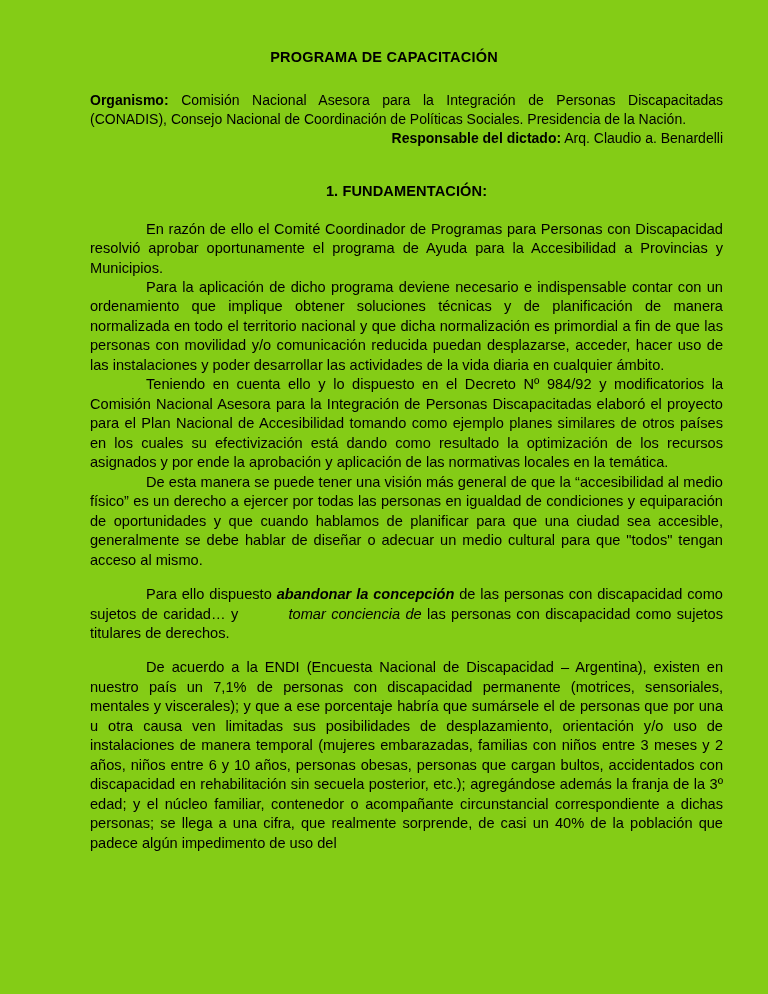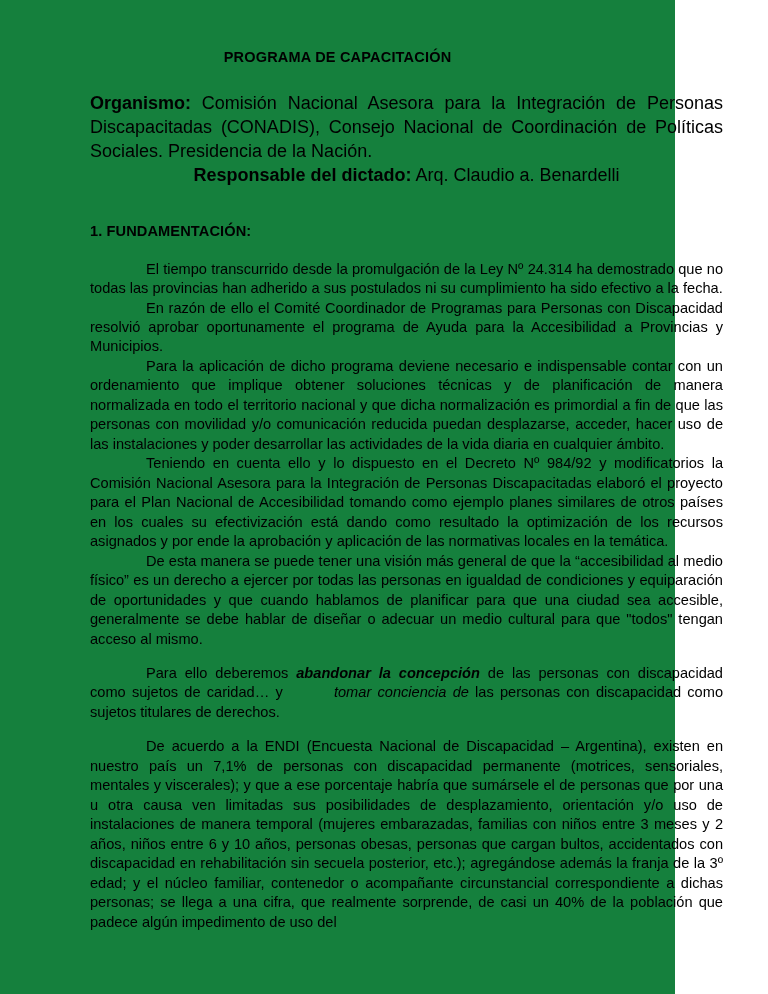--- a/index.html
+++ b/index.html
@@ -11,59 +11,60 @@
   body {
     width: 768px;
     height: 994px;
     overflow: hidden;
     font-family: "Liberation Sans", sans-serif;
     color: #000000;
     -webkit-font-smoothing: antialiased;
   }
   .page {
     box-sizing: border-box;
-    width: 675px;
+    width: 768px;
     height: 994px;
     padding: 48px 45px 0 90px;
-    background: #15803d;
+    background: #84cc16;
     position: relative;
   }
   .doc-title {
     text-align: center;
     font-weight: bold;
     font-size: 14.5px;
     line-height: 1.32;
     letter-spacing: 0.2px;
     margin: 0 0 24px 0;
     padding-right: 45px;
   }
   .meta-block {
     width: 633px;
-    font-size: 18px;
+    font-size: 14px;
     line-height: 1.335;
     text-align: justify;
     text-justify: inter-word;
     margin: 0;
   }
   .meta-block p {
     margin: 0;
     text-align: justify;
   }
   .meta-block p:last-child {
-    text-align: center;
+    text-align: right;
   }
   .meta-block b {
     font-weight: bold;
   }
   .section-heading {
     font-weight: bold;
     font-size: 14.6px;
     line-height: 1.33;
     margin: 35px 0 0 0;
     letter-spacing: 0.1px;
+    text-align: center;
   }
   .body-block {
     width: 633px;
     font-size: 14.6px;
     line-height: 1.335;
     margin: 18px 0 0 0;
   }
   .body-block p {
     margin: 0;
     text-align: justify;
@@ -92,22 +93,21 @@
   <div class="doc-title">PROGRAMA DE CAPACITACIÓN</div>
 
   <div class="meta-block">
     <p><b>Organismo:</b><span> Comisión Nacional Asesora para la Integración de Personas Discapacitadas (CONADIS), Consejo Nacional de Coordinación de Políticas Sociales. Presidencia de la Nación.</span></p>
     <p><b>Responsable del dictado:</b><span> Arq. Claudio a. Benardelli</span></p>
   </div>
 
   <div class="section-heading">1. FUNDAMENTACIÓN:</div>
 
   <div class="body-block" id="body-paragraphs">
-      <p>El tiempo transcurrido desde la promulgación de la Ley Nº 24.314 ha demostrado que no todas las provincias han adherido a sus postulados ni su cumplimiento ha sido efectivo a la fecha.</p>
       <p>En razón de ello el Comité Coordinador de Programas para Personas con Discapacidad resolvió aprobar oportunamente el programa de Ayuda para la Accesibilidad a Provincias y Municipios.</p>
       <p>Para la aplicación de dicho programa deviene necesario e indispensable contar con un ordenamiento que implique obtener soluciones técnicas y de planificación de manera normalizada en todo el territorio nacional y que dicha normalización es primordial a fin de que las personas con movilidad y/o comunicación reducida puedan desplazarse, acceder, hacer uso de las instalaciones y poder desarrollar las actividades de la vida diaria en cualquier ámbito.</p>
       <p>Teniendo en cuenta ello y lo dispuesto en el Decreto Nº 984/92 y modificatorios la Comisión Nacional Asesora para la Integración de Personas Discapacitadas elaboró el proyecto para el Plan Nacional de Accesibilidad tomando como ejemplo planes similares de otros países en los cuales su efectivización está dando como resultado la optimización de los recursos asignados y por ende la aprobación y aplicación de las normativas locales en la temática.</p>
       <p>De esta manera se puede tener una visión más general de que la “accesibilidad al medio físico” es un derecho a ejercer por todas las personas en igualdad de condiciones y equiparación de oportunidades y que cuando hablamos de planificar para que una ciudad sea accesible, generalmente se debe hablar de diseñar o adecuar un medio cultural para que "todos" tengan acceso al mismo.</p>
-      <p class="spaced"><span>Para ello deberemos </span><span class="bi">abandonar la concepción</span><span> de las personas con discapacidad como sujetos de caridad… y </span><em>tomar conciencia de</em><span> las personas con discapacidad como sujetos titulares de derechos.</span></p>
+      <p class="spaced"><span>Para ello dispuesto </span><span class="bi">abandonar la concepción</span><span> de las personas con discapacidad como sujetos de caridad… y </span><em>tomar conciencia de</em><span> las personas con discapacidad como sujetos titulares de derechos.</span></p>
       <p class="spaced">De acuerdo a la ENDI (Encuesta Nacional de Discapacidad – Argentina), existen en nuestro país un 7,1% de personas con discapacidad permanente (motrices, sensoriales, mentales y viscerales); y que a ese porcentaje habría que sumársele el de personas que por una u otra causa ven limitadas sus posibilidades de desplazamiento, orientación y/o uso de instalaciones de manera temporal (mujeres embarazadas, familias con niños entre 3 meses y 2 años, niños entre 6 y 10 años, personas obesas, personas que cargan bultos, accidentados con discapacidad en rehabilitación sin secuela posterior, etc.); agregándose además la franja de la 3º edad; y el núcleo familiar, contenedor o acompañante circunstancial correspondiente a dichas personas; se llega a una cifra, que realmente sorprende, de casi un 40% de la población que padece algún impedimento de uso del</p>
     </div>
 
 </div>
 
 </body></html>

